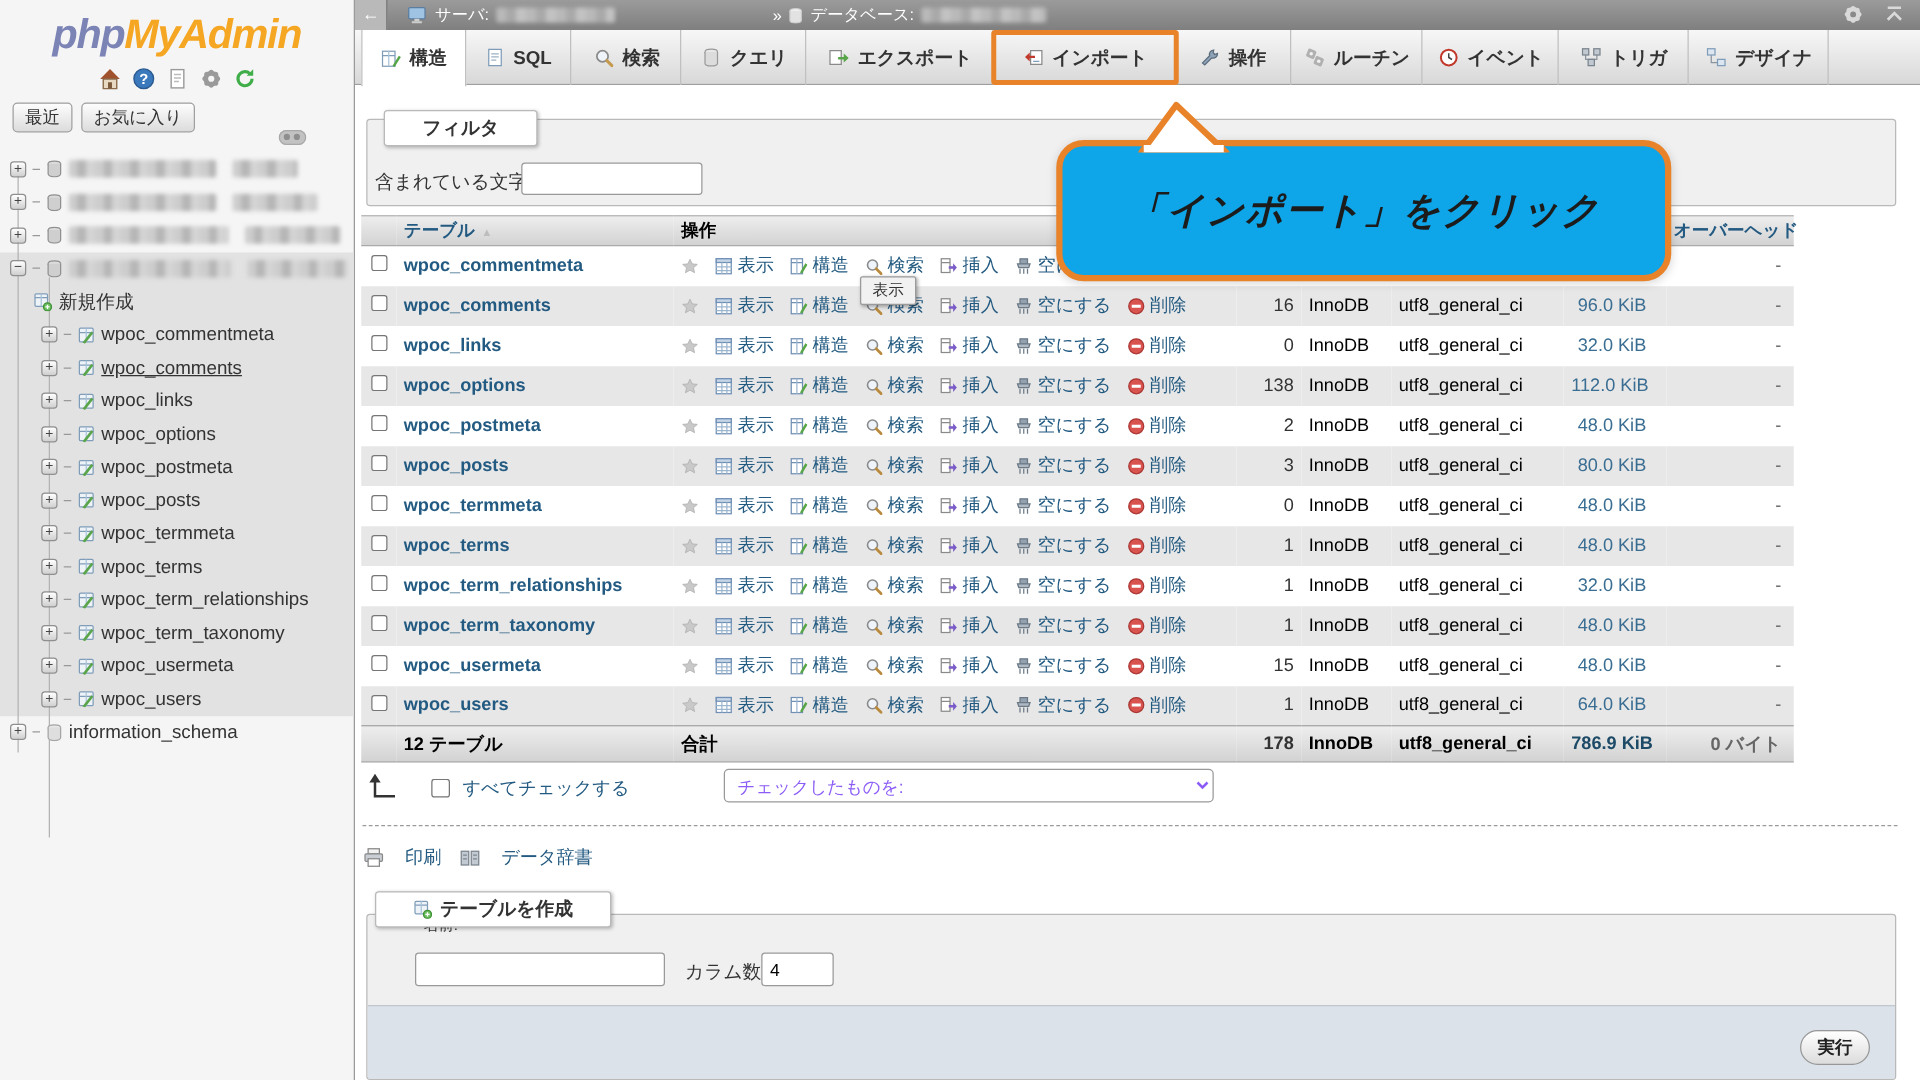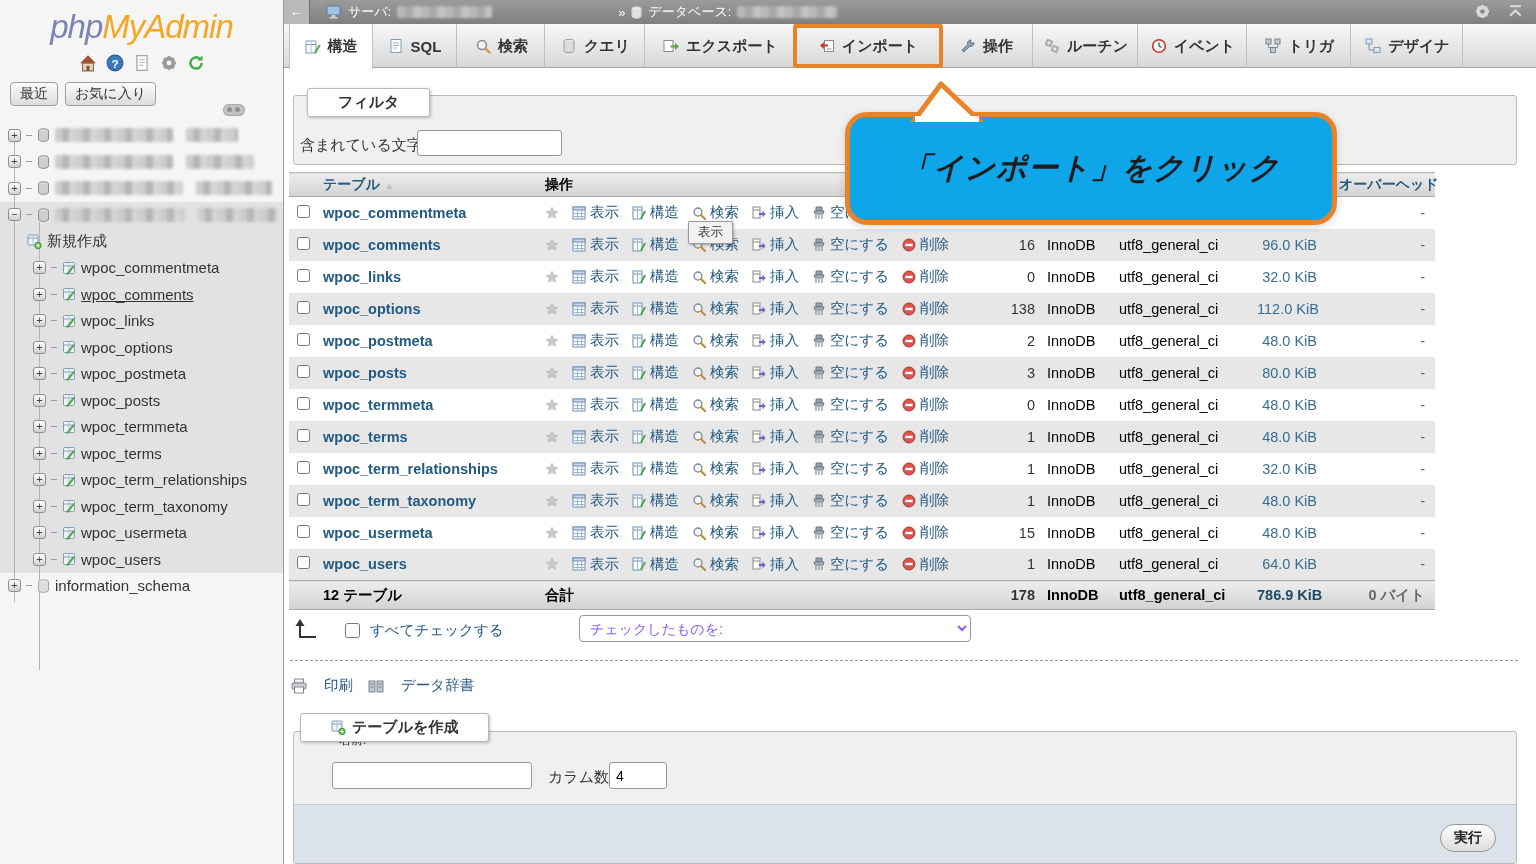--- a/index.html
+++ b/index.html
@@ -1,21 +1,21 @@
 <!DOCTYPE html>
 <html><head>
 <meta charset="utf-8">
 <style>
   * { margin:0; padding:0; box-sizing:border-box; }
   body { font-family:"Liberation Sans","DejaVu Sans",sans-serif; background:#fff; }
   .screen { position:relative; width:1536px; height:864px; overflow:hidden; background:#fff; }
 
   
   .sidebar { position:absolute; left:0; top:0; width:284px; height:864px; background:#f5f5f5; border-right:1px solid #9a9a9a; }
-  .logo { text-align:center; padding-top:8px; font-size:33px; font-weight:normal; font-style:italic; letter-spacing:-1px; cursor:pointer; }
+  .logo { text-align:center; padding-top:8px; font-size:33px; font-weight:bold; font-style:italic; letter-spacing:-1px; cursor:pointer; }
   .logo-php { color:#7b84b5; }
   .logo-ma { color:#f5a623; }
   .nav-icons { display:flex; justify-content:center; gap:9px; margin-top:8px; }
   .nav-icons svg { width:18px; height:18px; cursor:pointer; }
   .nav-btns { display:flex; gap:7px; margin:10px 0 0 10px; }
   .nav-btn { font-size:14px; color:#333; border:1px solid #9f9f9f; border-radius:4px; padding:2px 9px; background:linear-gradient(#fdfdfd,#dcdcdc); cursor:pointer; }
   .dock { position:absolute; right:38px; top:104px; width:22px; height:12px; border-radius:7px; background:#c2c2c2; box-shadow:inset 0 0 0 1px #a8a8a8; }
   .dock:after { content:""; position:absolute; left:4px; top:3px; width:5px; height:5px; border-radius:50%; background:#8e8e8e; box-shadow:8px 0 0 #8e8e8e; }
 
   .tree { position:absolute; left:0; top:122px; width:283px; font-size:15px; color:#333; }

